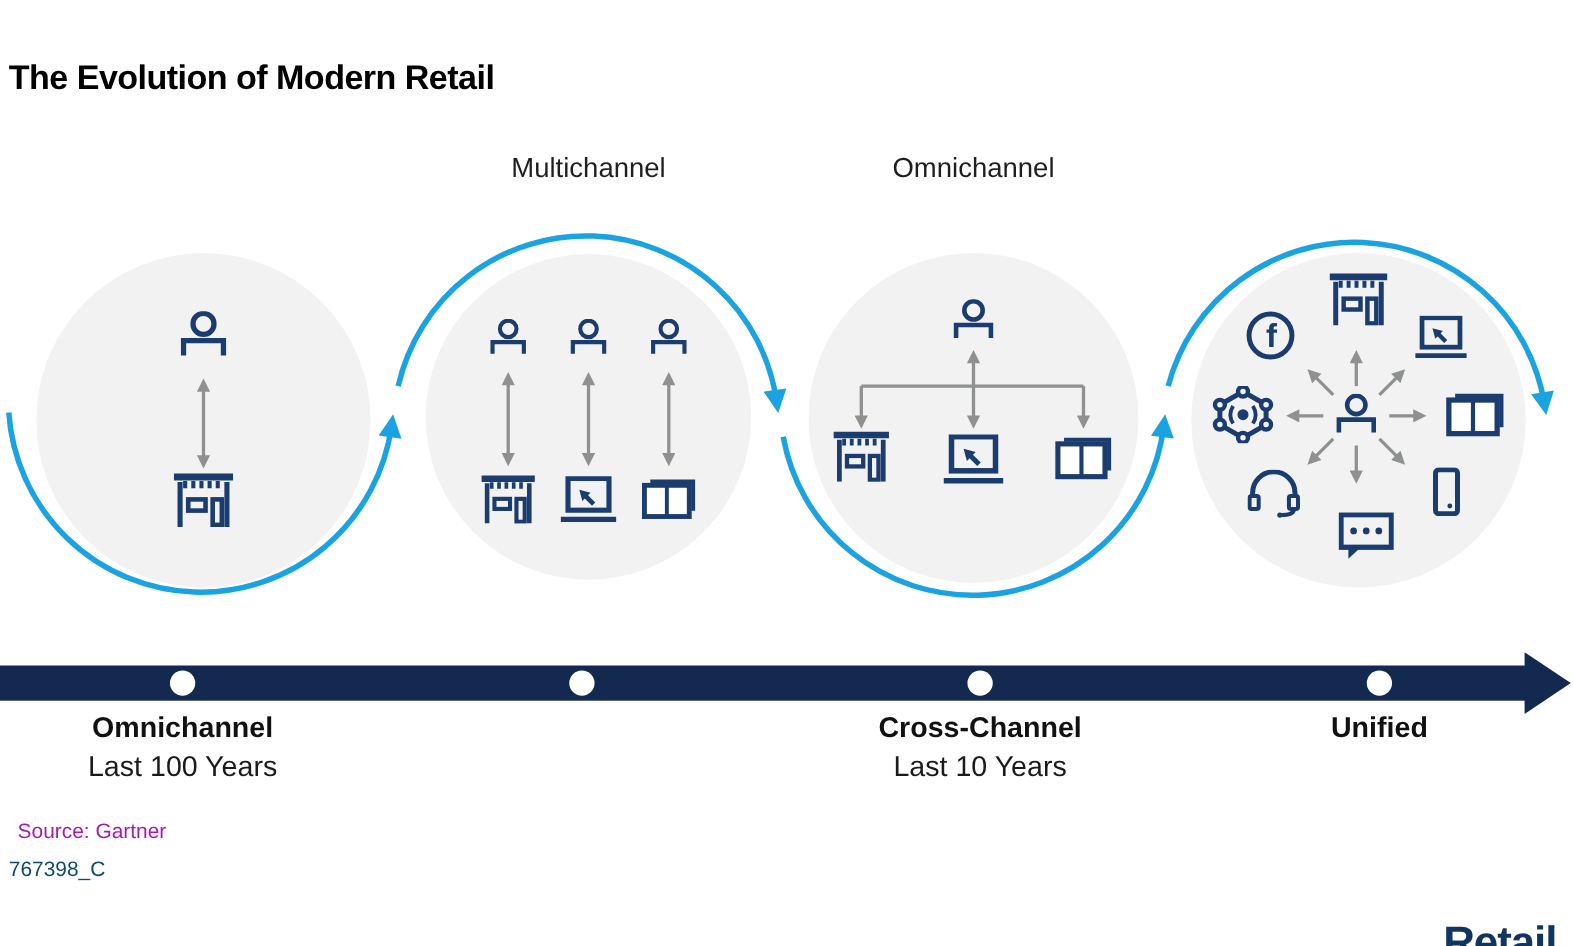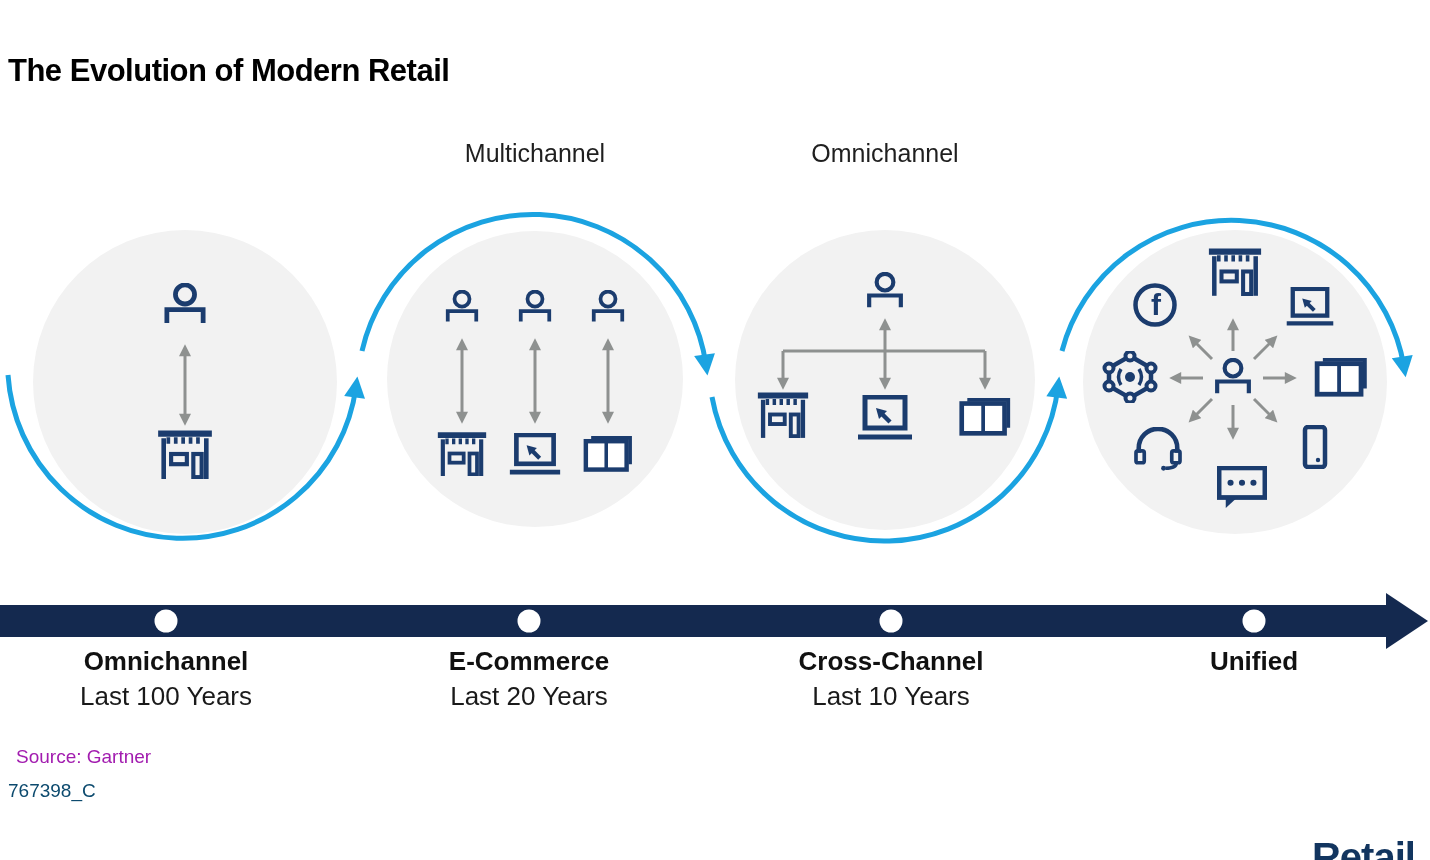--- a/index.html
+++ b/index.html
@@ -180,24 +180,20 @@
       <circle cx="529" cy="586" r="11.5" fill="#ffffff"></circle>
       <circle cx="891" cy="586" r="11.5" fill="#ffffff"></circle>
       <circle cx="1254" cy="586" r="11.5" fill="#ffffff"></circle>
     </g>
   </svg>
 
   <div class="tl-label" style="left:6px;">
     <div class="tl-era">Omnichannel</div>
     <div class="tl-period">Last 100 Years</div>
   </div>
-  <div class="tl-label" style="left:369px;">
-    <div class="tl-era">E-Commerce</div>
-    <div class="tl-period">Last 20 Years</div>
-  </div>
   <div class="tl-label" style="left:731px;">
     <div class="tl-era">Cross-Channel</div>
     <div class="tl-period">Last 10 Years</div>
   </div>
   <div class="tl-label" style="left:1094px;">
     <div class="tl-era">Unified</div>
   </div>
 
   <div class="source-note">Source: Gartner</div>
   <div class="figure-id">767398_C</div>

